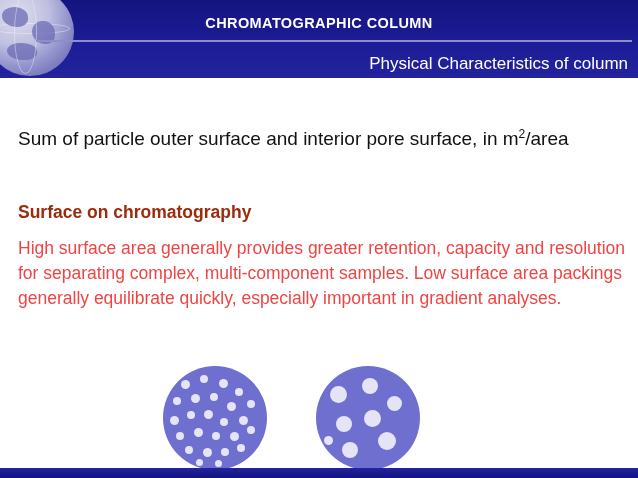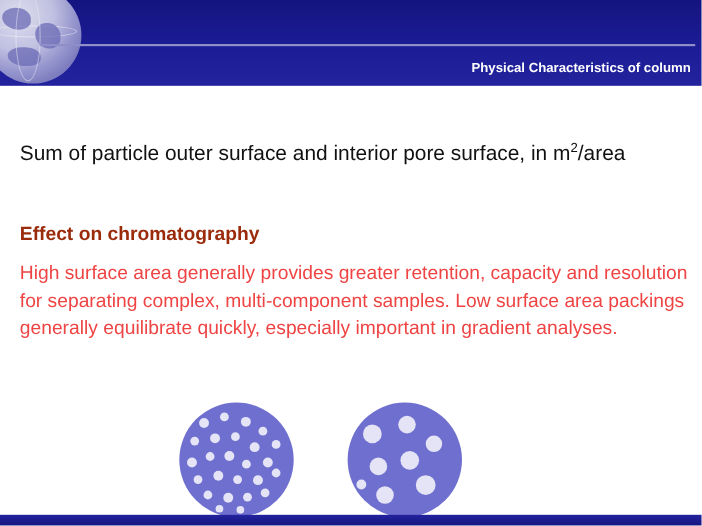--- a/index.html
+++ b/index.html
@@ -49,22 +49,22 @@
     left: 36px;
     width: 596px;
     height: 2px;
     background: #8e8ec8;
   }
   .header-sub {
     position: absolute;
     top: 54px;
     right: 10px;
     color: #ffffff;
-    font-size: 12px;
-    font-weight: bold;
+    font-size: 17px;
+    font-weight: normal;
   }
   
   .globe {
     position: absolute;
     left: -14px;
     top: -12px;
     width: 88px;
     height: 88px;
     border-radius: 50%;
     background: radial-gradient(circle at 35% 30%, #e9e9f5 0%, #c9c9e6 38%, #9a9ad0 62%, #5a5aa8 100%);
@@ -188,32 +188,33 @@
 <body>
 
 <div class="slide">
 
   <div class="header">
     <div class="globe">
       <span class="globe-blob" style="left:18%;top:22%;width:30%;height:22%;"></span>
       <span class="globe-blob" style="left:52%;top:38%;width:26%;height:26%;"></span>
       <span class="globe-blob" style="left:24%;top:62%;width:34%;height:20%;"></span>
     </div>
+    <div class="header-title">CHROMATOGRAPHIC COLUMN</div>
     <div class="header-rule"></div>
     <div class="header-sub">Physical Characteristics of column</div>
   </div>
 
   <div class="content">
 
 
     <div class="para1">
       <span>Sum of particle outer surface and interior pore surface, in m</span><span class="sup">2</span><span>/area</span>
     </div>
 
-    <div class="heading2">Effect on chromatography</div>
+    <div class="heading2">Surface on chromatography</div>
 
     <div class="para2">High surface area generally provides greater retention, capacity and resolution for separating complex, multi-component samples. Low surface area packings generally equilibrate quickly, especially important in gradient analyses.</div>
 
     <div class="figures">
       <div class="particle particle-a" id="particle-left">
           <span class="pore" style="left: 18px; top: 14px; width: 9px; height: 9px; background: rgb(228, 228, 246);"></span>
           <span class="pore" style="left: 37px; top: 9px; width: 8px; height: 8px; background: rgb(228, 228, 246);"></span>
           <span class="pore" style="left: 56px; top: 13px; width: 9px; height: 9px; background: rgb(228, 228, 246);"></span>
           <span class="pore" style="left: 72px; top: 22px; width: 8px; height: 8px; background: rgb(228, 228, 246);"></span>
           <span class="pore" style="left: 10px; top: 31px; width: 8px; height: 8px; background: rgb(228, 228, 246);"></span>

